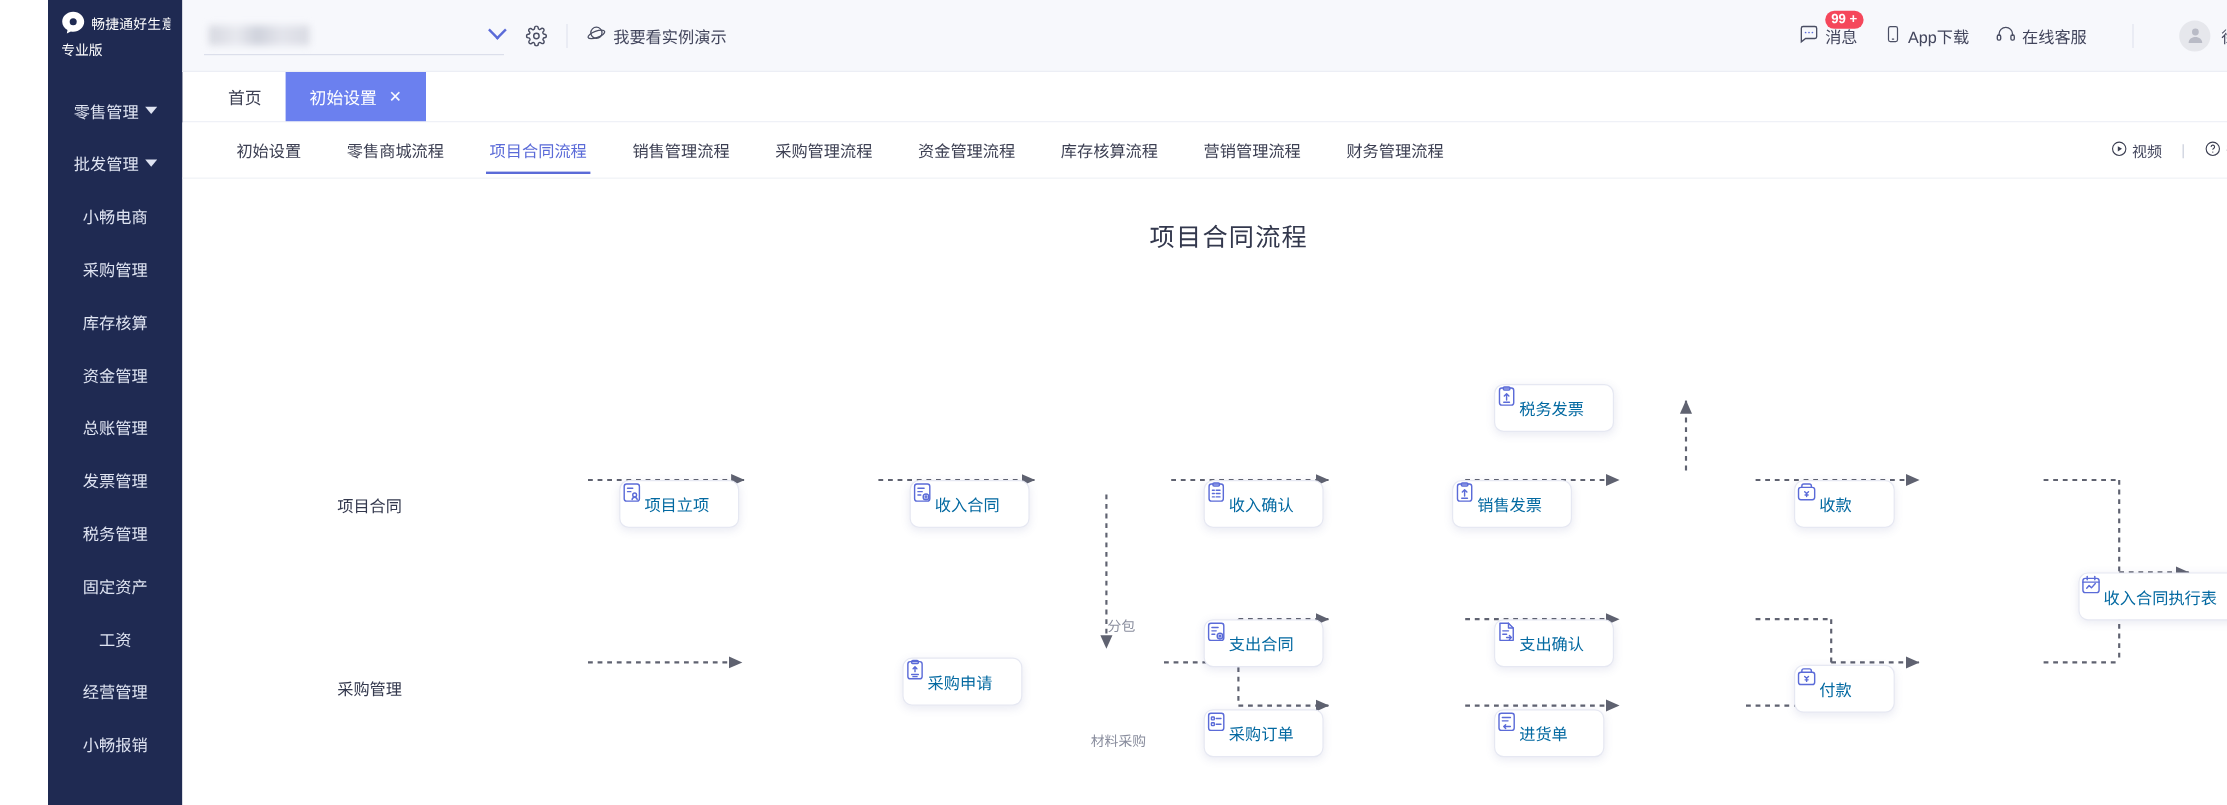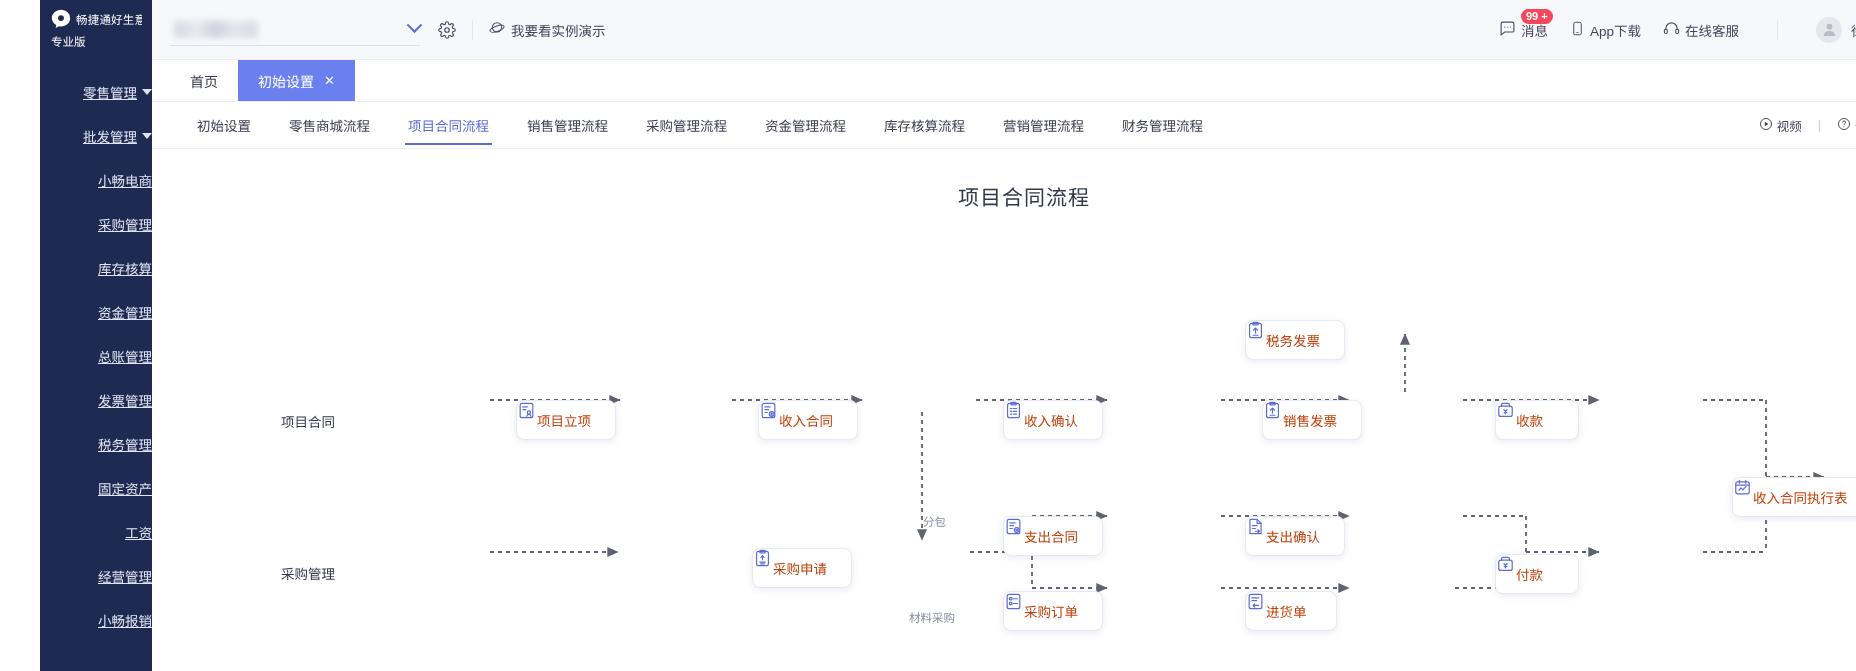--- a/index.html
+++ b/index.html
@@ -23,24 +23,23 @@
   .logo-mark { width: 22px; height: 22px; flex: 0 0 22px; }
   .logo-text {
     color: #ffffff; font-size: 11.5px; letter-spacing: .2px;
     white-space: nowrap; overflow: hidden; width: 66px;
   }
   .logo-sub {
     color: #ffffff; font-size: 11.5px; margin-top: 3px; padding-left: 1px;
   }
   .nav-list { margin-top: 10px; }
   .nav-item {
-    height: 44px; display: flex; align-items: center; justify-content: flex-end;
+    height: 44px; display: flex; align-items: center; justify-content: center;
     color: #dfe4f2; font-size: 13.5px; cursor: pointer; gap: 5px;
     white-space: nowrap;
-    text-decoration: underline;
   }
   .caret-down {
     width: 0; height: 0; border-left: 5px solid transparent;
     border-right: 5px solid transparent; border-top: 6px solid #dfe4f2;
     display: inline-block;
   }
 
   
   .main { flex: 1; display: flex; flex-direction: column; min-width: 0; background: #f7f8fc; }
 
@@ -134,21 +133,21 @@
     position: absolute; font-size: 13.5px; color: #33384d; white-space: nowrap;
   }
   .edgelabel {
     position: absolute; font-size: 11.5px; color: #8a8e9e; white-space: nowrap;
   }
   .node {
     position: absolute; height: 40px; background: #ffffff;
     border: 1px solid #e6e8f2; border-radius: 8px;
     box-shadow: 0 2px 7px rgba(90,100,160,.13);
     display: flex; align-items: center; gap: 8px; padding: 0 15px 0 12px;
-    font-size: 13.5px; color: #c2410c; cursor: pointer; white-space: nowrap;
+    font-size: 13.5px; color: #0369a1; cursor: pointer; white-space: nowrap;
   }
   .node .ic { width: 19px; height: 19px; flex: 0 0 19px; display: block; }
 </style>
 </head>
 <body>
 
 <div class="app">
 
   <aside class="sidebar">
     <div class="logo-block">
@@ -412,21 +411,21 @@
                 <line x1="8" y1="9.5" x2="10" y2="9.5"></line>
                 <line x1="12" y1="9.5" x2="16" y2="9.5"></line>
                 <line x1="8" y1="13" x2="10" y2="13"></line>
                 <line x1="12" y1="13" x2="16" y2="13"></line>
                 <line x1="8" y1="16.5" x2="10" y2="16.5"></line>
                 <line x1="12" y1="16.5" x2="16" y2="16.5"></line>
               </svg>
             </span>
             <span>收入确认</span>
           </div>
-          <div class="node" style="left: 1110px; top: 251px; width: 100px;">
+          <div class="node" style="left: 1058px; top: 251px; width: 100px;">
             <span style="display: flex;">
               <svg class="ic" viewBox="0 0 24 24" fill="none" stroke="#5b6bd8" stroke-width="1.5" stroke-linecap="round" stroke-linejoin="round">
                 <rect x="4.5" y="3" width="15" height="18" rx="2.5"></rect>
                 <rect x="8.5" y="1.8" width="7" height="3.2" rx="1.2"></rect>
                 <path d="M12 15.5V9M9.6 11.4L12 9l2.4 2.4"></path>
                 <line x1="9" y1="18" x2="15" y2="18"></line>
               </svg>
             </span>
             <span>销售发票</span>
           </div>

